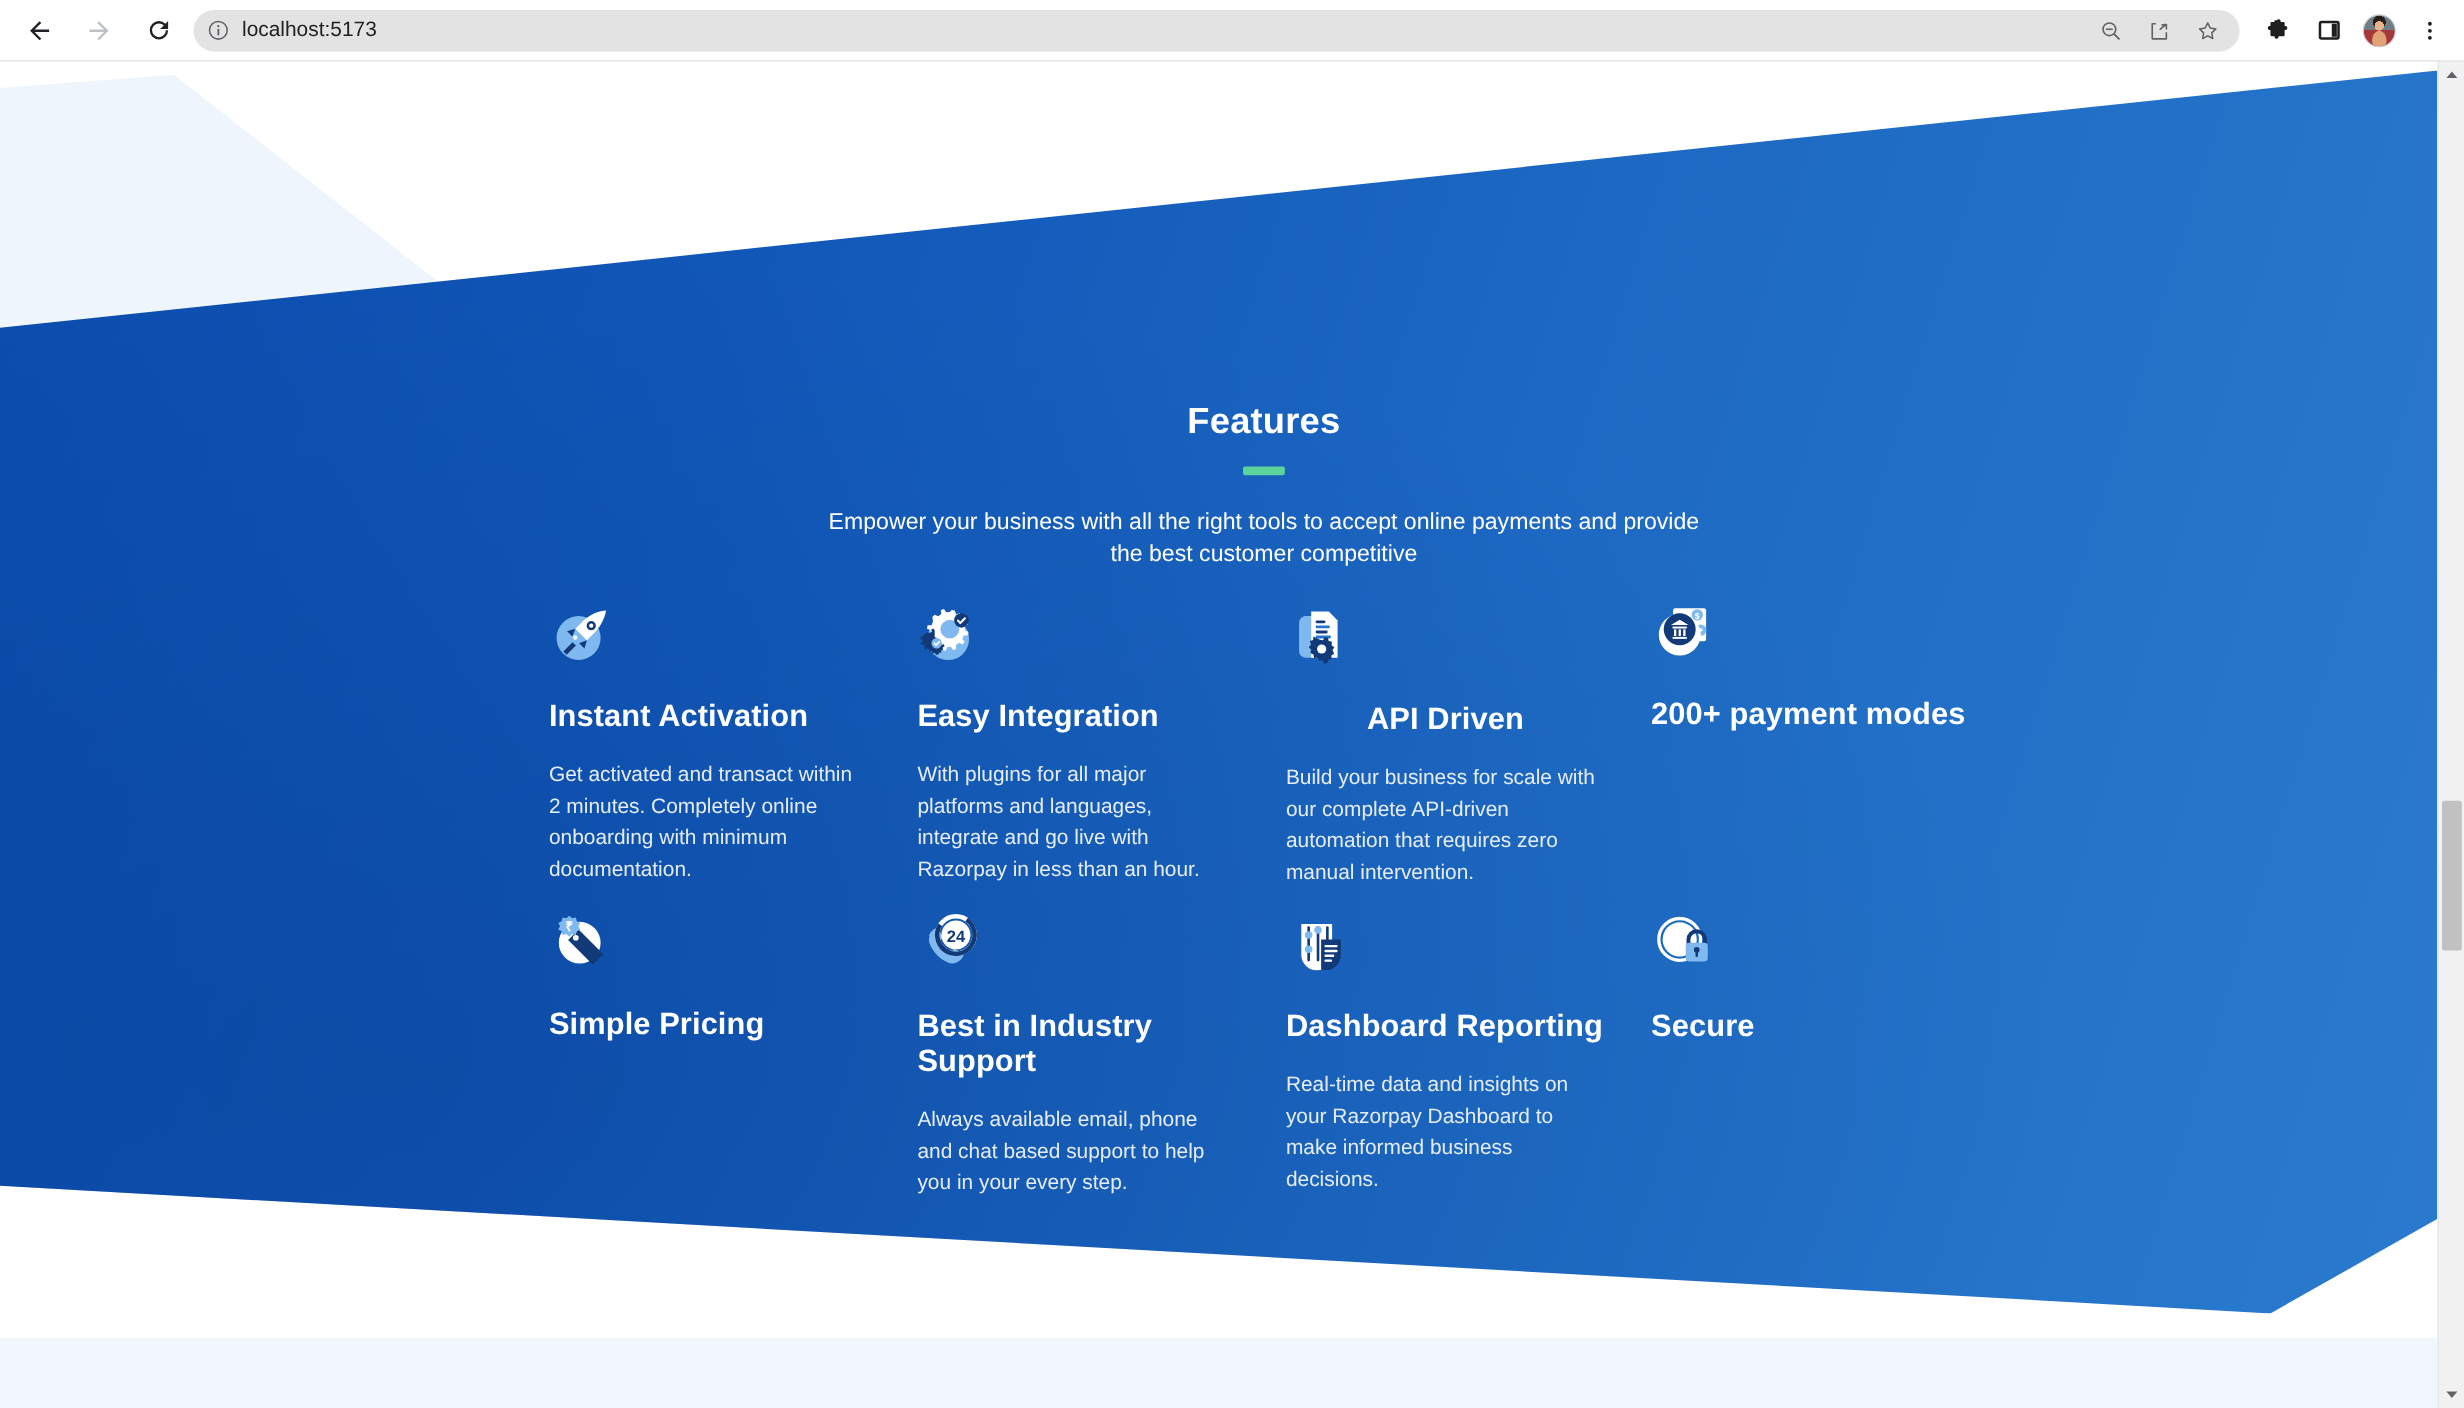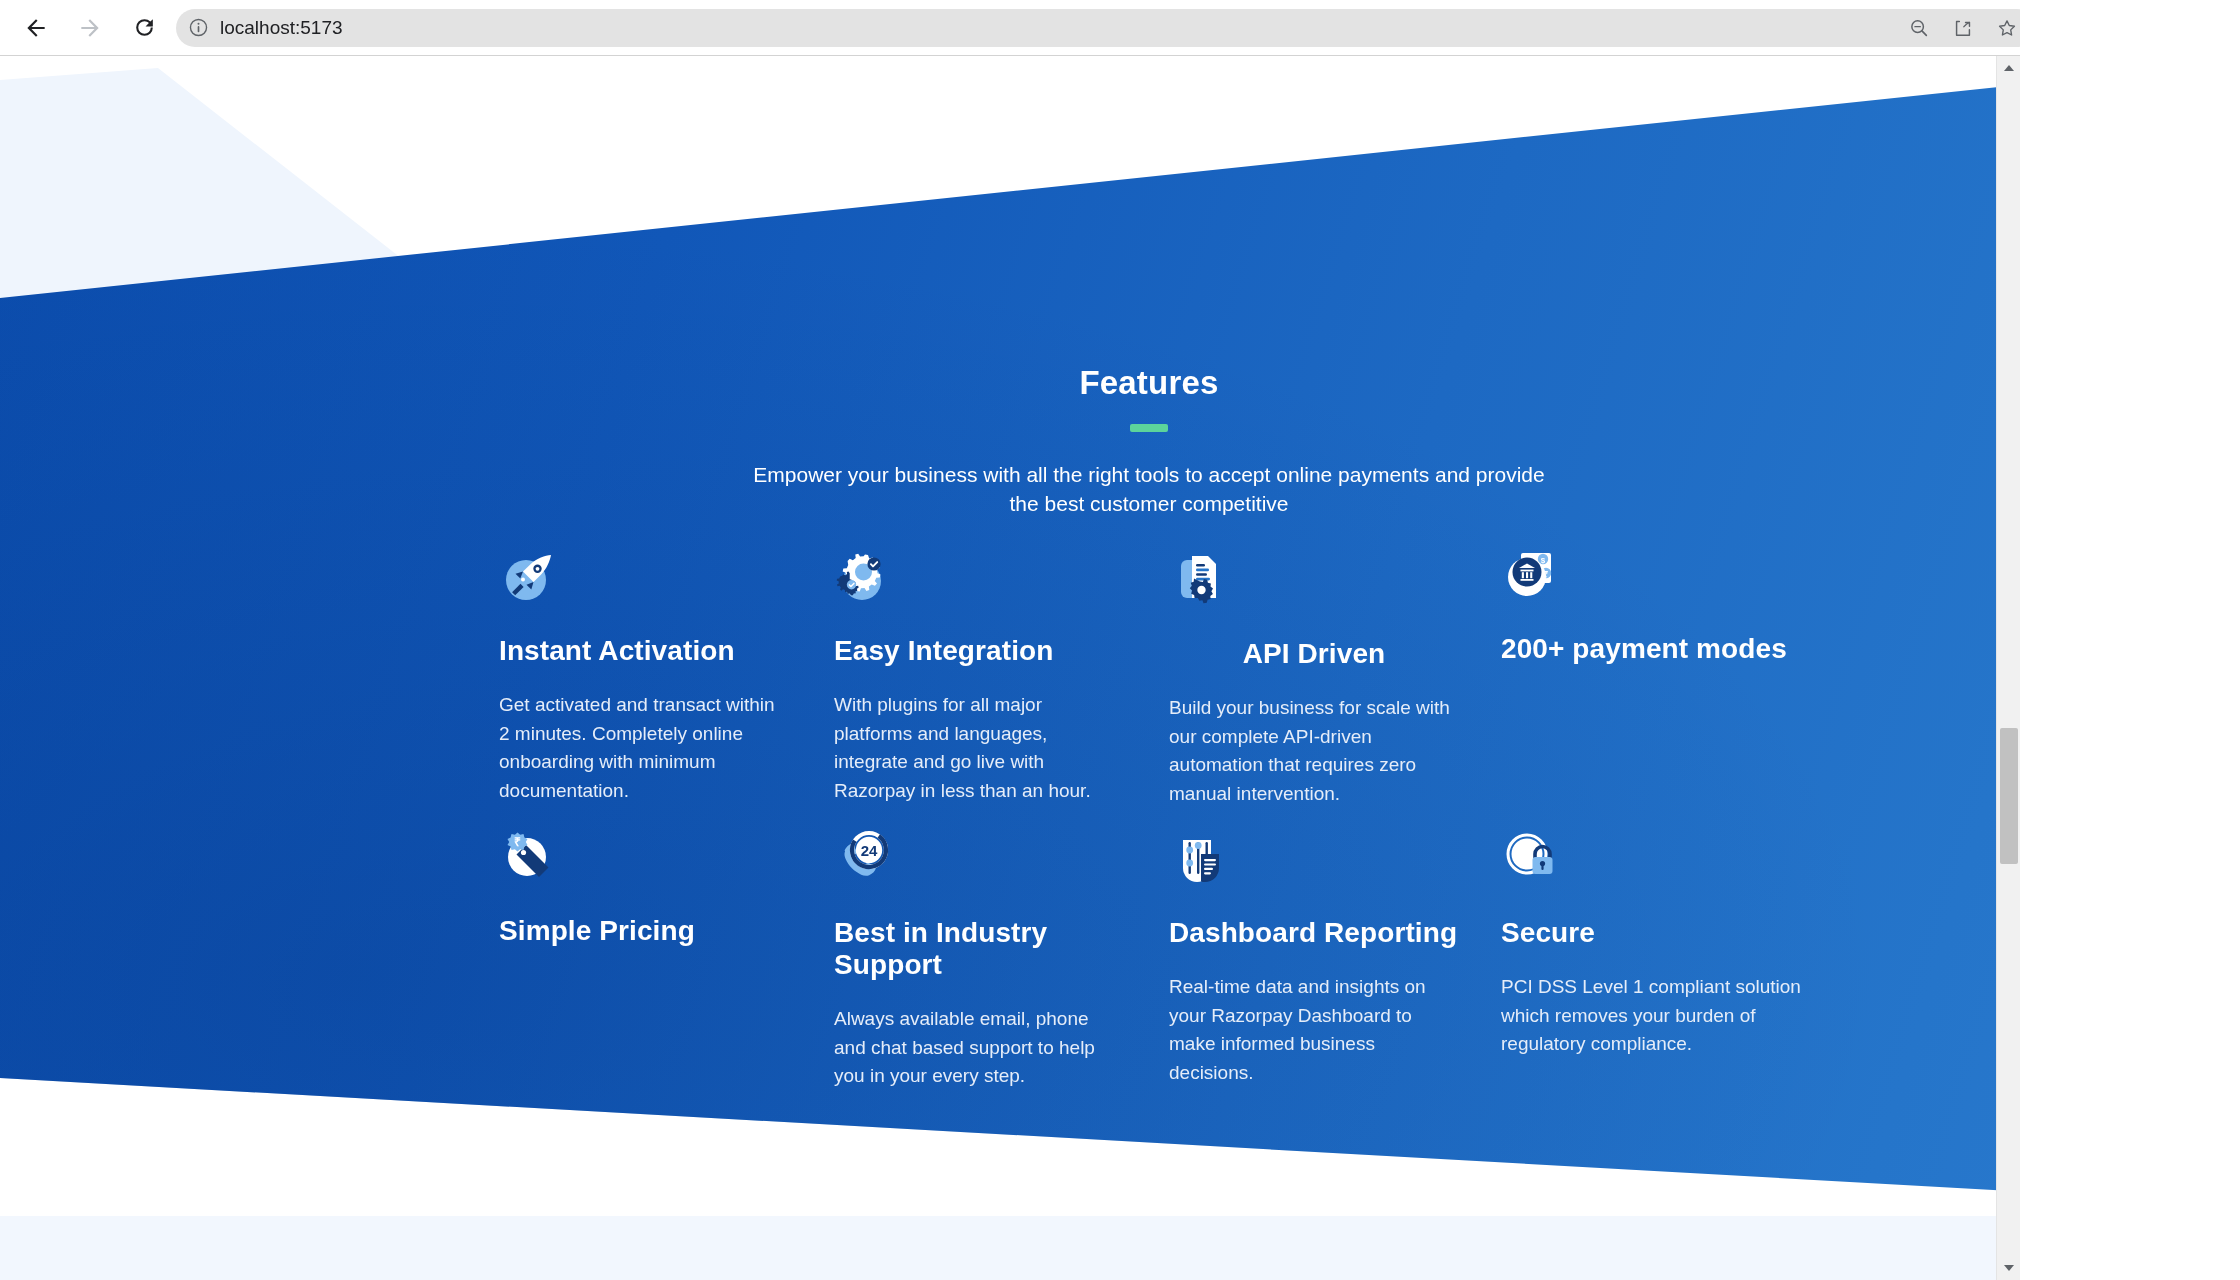--- a/index.html
+++ b/index.html
@@ -1,21 +1,21 @@
 <!DOCTYPE html>
 <html><head>
 <meta charset="utf-8">
 <style>
   html,body{margin:0;padding:0;}
   body{
     width:2240px;height:1280px;overflow:hidden;
     font-family:"Liberation Sans","DejaVu Sans",sans-serif;
     background:#ffffff;
   }
-  .screen{position:relative;width:2020px;height:1280px;overflow:hidden;background:#fff;}
+  .screen{position:relative;width:2240px;height:1280px;overflow:hidden;background:#fff;}
 
   
   .chrome{
     position:absolute;left:0;top:0;width:2240px;height:56px;
     background:#ffffff;border-bottom:1px solid #d3d3d3;
     display:flex;align-items:center;box-sizing:border-box;
   }
   .nav-btns{display:flex;align-items:center;padding-left:14px;gap:10px;}
   .nav-btn{
     width:44px;height:44px;border-radius:50%;
@@ -383,21 +383,20 @@
               <svg width="62" height="62" viewBox="0 0 62 62">
                 <circle cx="26" cy="26" r="19" fill="none" stroke="#ffffff" stroke-width="3"></circle>
                 <circle cx="26" cy="26" r="15.5" fill="#ffffff"></circle>
                 <path d="M34 30v-4a7.5 7.5 0 0115 0v4" fill="none" stroke="#123a78" stroke-width="3.6" stroke-linecap="round"></path>
                 <rect x="31.5" y="29" width="20" height="17" rx="3" fill="#7fb9ef"></rect>
                 <circle cx="41.5" cy="35.5" r="2.6" fill="#123a78"></circle>
                 <rect x="40.4" y="36.6" width="2.2" height="5.4" rx="1.1" fill="#123a78"></rect>
               </svg>
             </div>
             <h3>Secure</h3>
-            <p>PCI DSS Level 1 compliant solution which removes your burden of regulatory compliance.</p>
           </div>
         </div>
 
       </div>
     </div>
 
     <div class="logos">
       
     </div>
 

